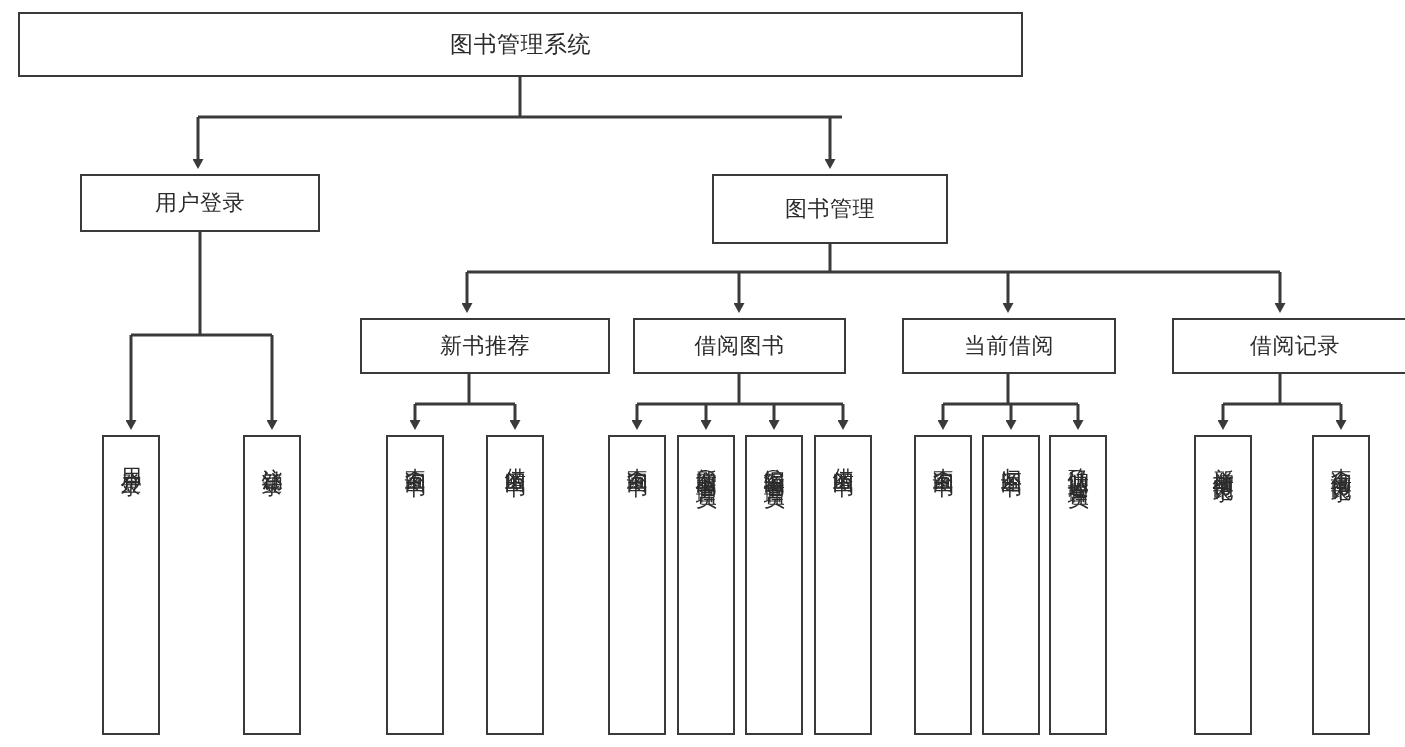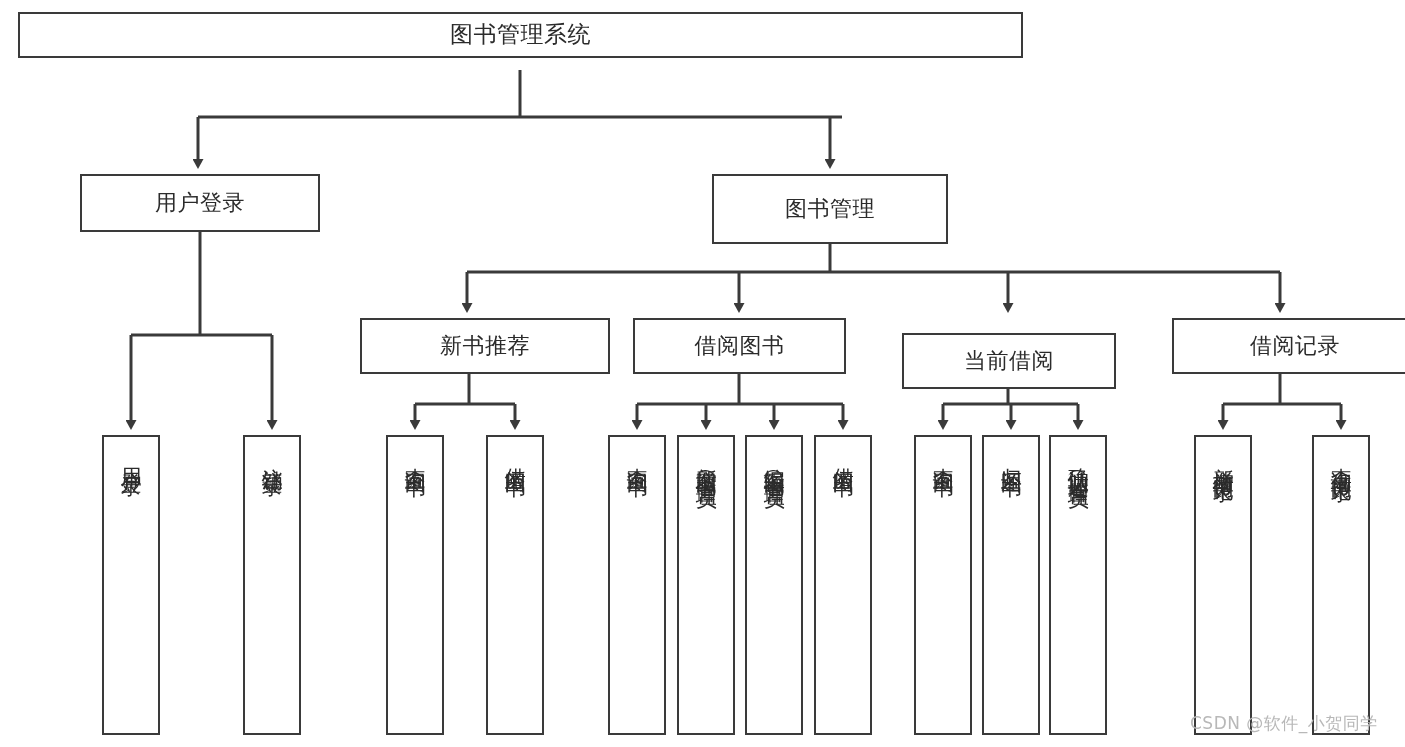--- a/index.html
+++ b/index.html
@@ -128,30 +128,30 @@
     </g>
 
     <g stroke="#3a3a3a" stroke-width="3" fill="none">
       <path d="M1280,374 L1280,404"></path>
       <path d="M1223,404 L1341,404"></path>
       <path d="M1223,404 L1223,421" marker-end="url(#arrow)"></path>
       <path d="M1341,404 L1341,421" marker-end="url(#arrow)"></path>
     </g>
   </svg>
 
-  <div class="node node-h node-root" style="left: 18px; top: 12px; width: 1005px; height: 46px;">图书管理系统</div>
+  <div class="node node-h node-root" style="left: 18px; top: 12px; width: 1005px; height: 65px;">图书管理系统</div>
 
   <div id="level2-host">
       <div class="node node-h" style="left: 80px; top: 174px; width: 240px; height: 58px;">用户登录</div>
       <div class="node node-h" style="left: 712px; top: 174px; width: 236px; height: 70px;">图书管理</div>
     </div>
   <div id="level3-host">
       <div class="node node-h" style="left: 360px; top: 318px; width: 250px; height: 56px;">新书推荐</div>
       <div class="node node-h" style="left: 633px; top: 318px; width: 213px; height: 56px;">借阅图书</div>
-      <div class="node node-h" style="left: 902px; top: 333px; width: 214px; height: 56px;">当前借阅</div>
+      <div class="node node-h" style="left: 902px; top: 318px; width: 214px; height: 56px;">当前借阅</div>
       <div class="node node-h" style="left: 1172px; top: 318px; width: 246px; height: 56px;">借阅记录</div>
     </div>
   <div id="leaves-host">
       <div class="node node-v" style="left: 102px; top: 435px; width: 58px; height: 300px;">
         <span class="vlabel">用户登录</span>
       </div>
       <div class="node node-v" style="left: 243px; top: 435px; width: 58px; height: 300px;">
         <span class="vlabel">注销登录</span>
       </div>
       <div class="node node-v" style="left: 386px; top: 435px; width: 58px; height: 300px;">
@@ -182,15 +182,14 @@
         <span class="vlabel">确认归还（管理员）</span>
       </div>
       <div class="node node-v" style="left: 1194px; top: 435px; width: 58px; height: 300px;">
         <span class="vlabel">新增借阅记录</span>
       </div>
       <div class="node node-v" style="left: 1312px; top: 435px; width: 58px; height: 300px;">
         <span class="vlabel">查询借阅记录</span>
       </div>
     </div>
 
-  <div class="watermark" style="left: 1190px; top: 712px;">CSDN @软件_小贺同学</div>
 
 </div>
 
 </body></html>

